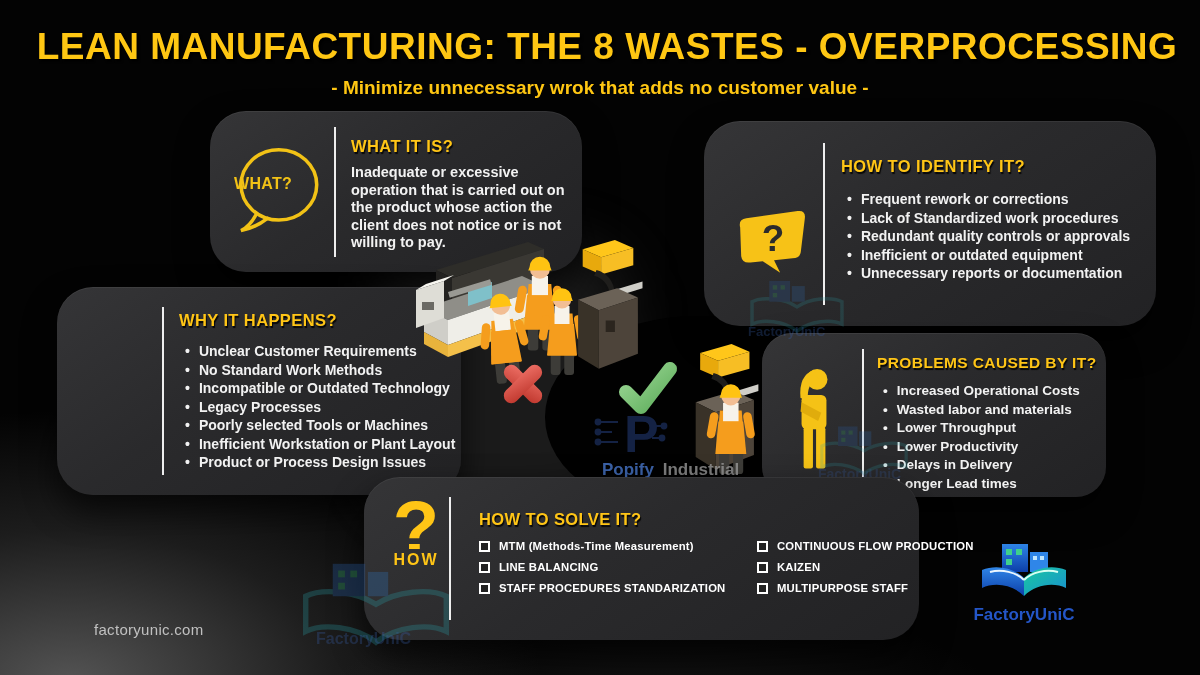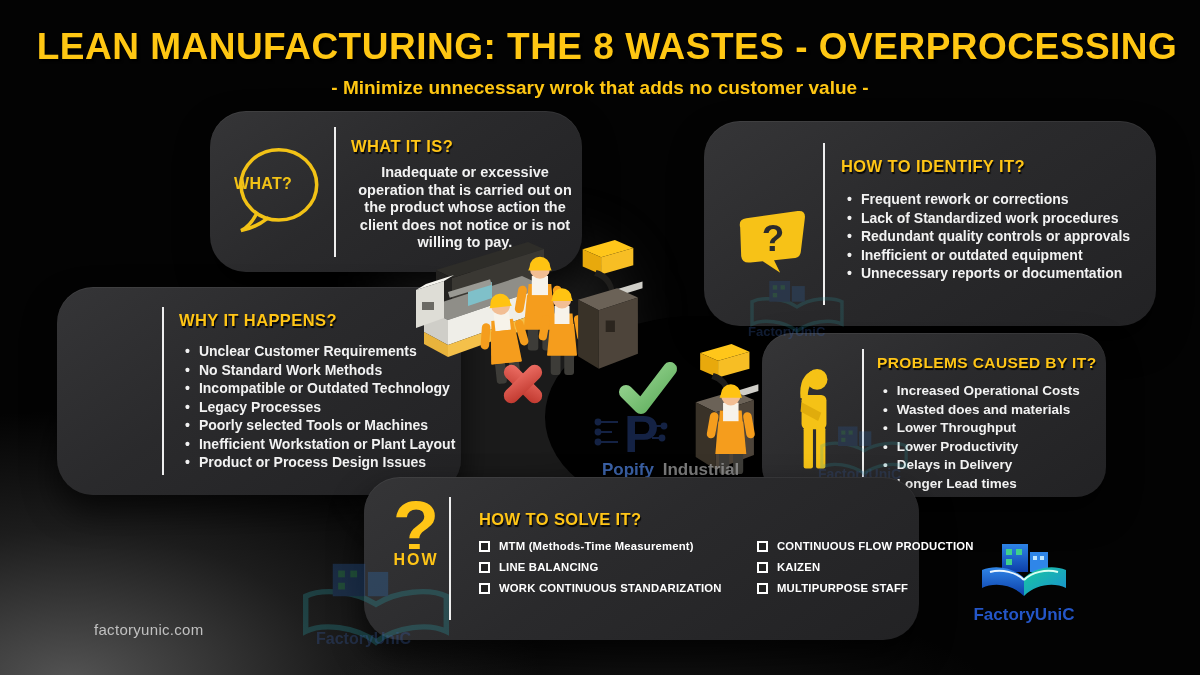--- a/index.html
+++ b/index.html
@@ -43,21 +43,21 @@
   .card-title{color:#FFC516;font-weight:800;font-size:16.5px;letter-spacing:.4px;
          text-shadow:1px 2px 1px rgba(0,0,0,.85);white-space:nowrap;}
   .content{position:absolute;}
   #card-what .content{left:141px;top:26px;}
   #card-identify .content{left:137px;top:36px;}
   #card-why .content{left:122px;top:24px;}
   #card-problems .content{left:115px;top:21px;}
   #card-problems .card-title{font-size:15.5px;}
   #card-solve .content{left:115px;top:33px;}
 
-  .what-body{color:#F2F2F2;font-size:14.5px;line-height:17.5px;font-weight:600;width:228px;margin-top:8px;text-align:center;}
+  .what-body{color:#F2F2F2;font-size:14.5px;line-height:17.5px;font-weight:600;width:228px;margin-top:8px;}
 
   .bullets{list-style:none;margin:12px 0 0 0;padding:0;color:#F2F2F2;font-weight:600;}
   .bullets li{display:flex;line-height:18.5px;white-space:nowrap;font-size:14px;}
   .bullets li::before{content:"•";margin:0 9px 0 6px;}
   #card-identify .bullets{margin-top:14px;}
   #card-why .bullets{}
   #card-problems .bullets{margin-top:10px;}
   #card-problems .bullets li{font-size:13.5px;}
 
   
@@ -227,21 +227,21 @@
           <rect x="29" y="58" width="9" height="40" rx="2"></rect>
         </g>
         <path d="M15,34 L34,44 L31,52 L14,43 Z" fill="#E0AC0C"></path>
       </svg>
     </div>
     <div class="divider"></div>
     <div class="content">
       <div class="card-title">PROBLEMS CAUSED BY IT?</div>
       <ul class="bullets">
         <li>Increased Operational Costs</li>
-        <li>Wasted does and materials</li>
+        <li>Wasted labor and materials</li>
         <li>Lower Throughput</li>
         <li>Lower Productivity</li>
         <li>Delays in Delivery</li>
         <li>Longer Lead times</li>
       </ul>
     </div>
   </div>
 
   <div class="card" id="card-solve">
     <div class="how-icon">
@@ -256,21 +256,21 @@
           <div class="solve-item">
             <span class="sq"></span>
             <span>MTM (Methods-Time Measurement)</span>
           </div>
           <div class="solve-item">
             <span class="sq"></span>
             <span>LINE BALANCING</span>
           </div>
           <div class="solve-item">
             <span class="sq"></span>
-            <span>WORK CONTINUOUS STANDARIZATION</span>
+            <span>STAFF PROCEDURES STANDARIZATION</span>
           </div>
         </div>
         <div class="solve-col">
           <div class="solve-item">
             <span class="sq"></span>
             <span>CONTINUOUS FLOW PRODUCTION</span>
           </div>
           <div class="solve-item">
             <span class="sq"></span>
             <span>KAIZEN</span>

